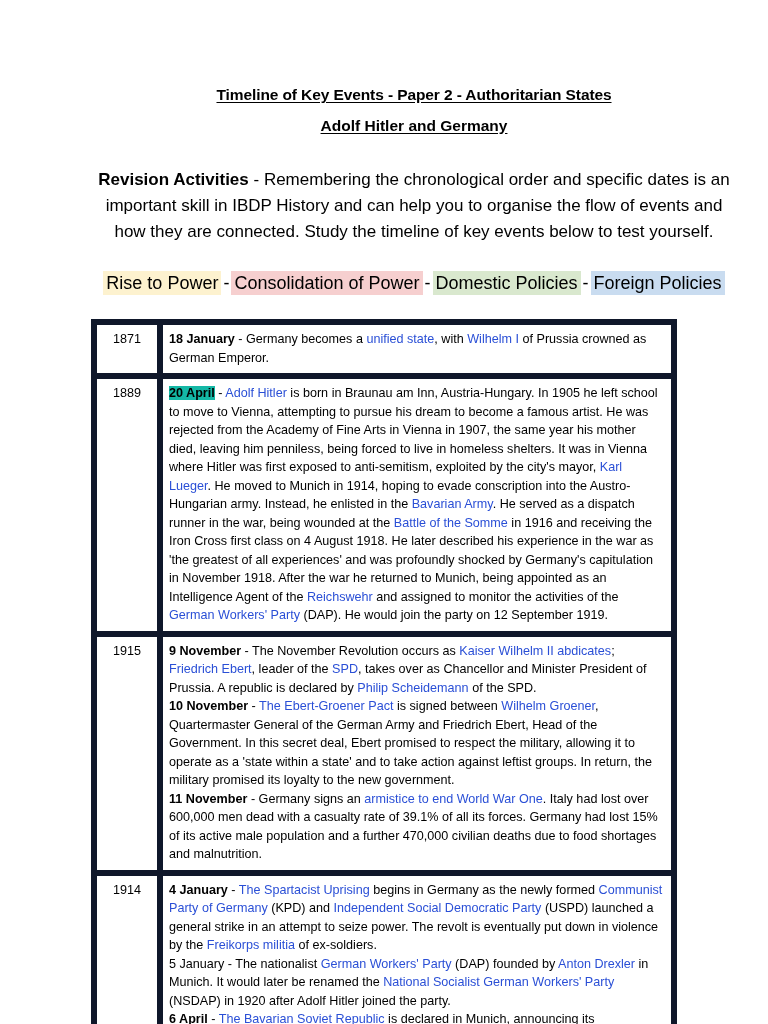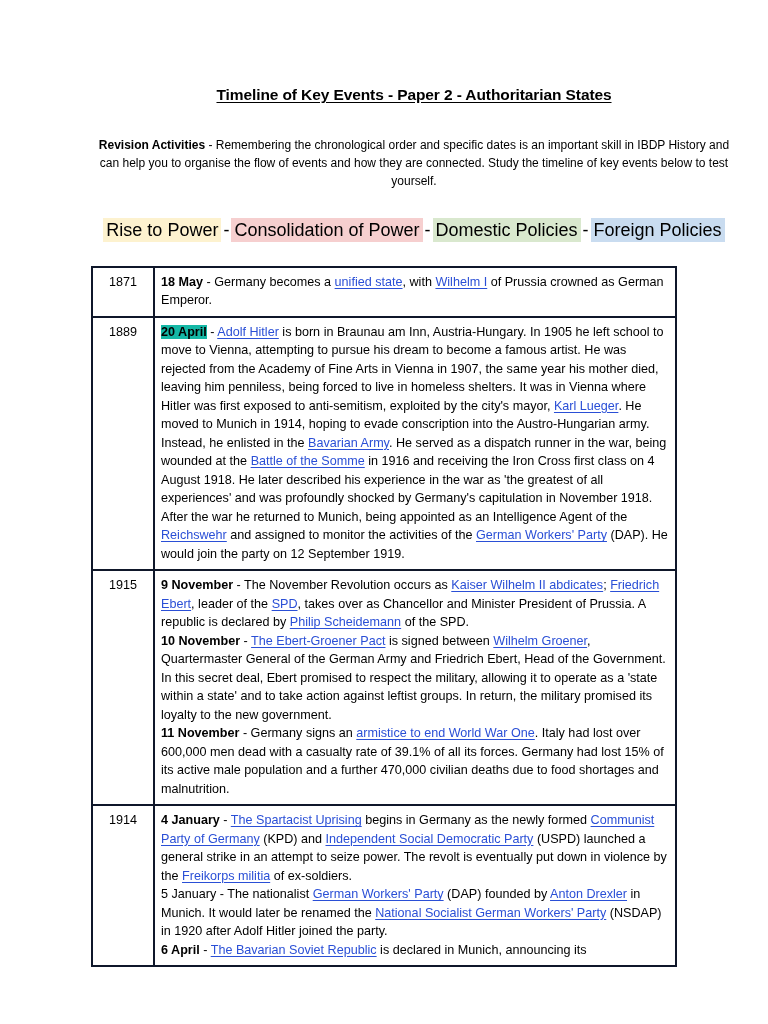--- a/index.html
+++ b/index.html
@@ -47,21 +47,21 @@
     font-weight: bold;
     line-height: 1.35;
     margin: 0;
     padding-top: 10px;
   }
   .doc-subtitle span.u { text-decoration: underline; text-underline-offset: 2px; }
 
   
   .intro {
     text-align: center;
-    font-size: 12px;
+    font-size: 17px;
     line-height: 1.52;
     margin: 0;
     padding-top: 30px;
     padding-left: 2px;
     padding-right: 2px;
   }
   .intro b { font-weight: bold; }
 
   
   .legend {
@@ -75,60 +75,60 @@
   .legend .sep { color: #000; padding: 0 2px; }
 
   
   table.timeline {
     border-collapse: collapse;
     width: 586px;
     margin-top: 22px;
     table-layout: fixed;
   }
   table.timeline td {
-    border: 2px solid #0f172a;
+    border: 6px solid #0f172a;
     vertical-align: top;
     padding: 5px 6px 6px 6px;
     font-size: 12.6px;
     line-height: 1.47;
     margin-top: 11px;
   }
   td.year {
     width: 48px;
     text-align: center;
     padding-top: 6px;
     font-size: 12.6px;
   }
   td.events { width: auto; }
 
   .lnk {
     color: #2a4fd6;
-    text-decoration: underline;
     text-underline-offset: 1.5px;
   }
   .bd { font-weight: bold; }
   .hl-rise { background: #14b8a6; }
 </style>
 </head>
 <body>
 
 <div class="page">
   <div class="content">
 
     <h1 class="doc-title"><span class="u">Timeline of Key Events - Paper 2 - Authoritarian States</span></h1>
+    <h2 class="doc-subtitle"><span class="u">Adolf Hitler and Germany</span></h2>
 
     <p class="intro"><b>Revision Activities</b><span> - Remembering the chronological order and specific dates is an important skill in IBDP History and can help you to organise the flow of events and how they are connected. Study the timeline of key events below to test yourself.</span></p>
 
     <div class="legend"><span class="chip" style="background: rgb(253, 242, 207);">Rise to Power</span><span class="sep">-</span><span class="chip" style="background: rgb(246, 207, 207);">Consolidation of Power</span><span class="sep">-</span><span class="chip" style="background: rgb(217, 232, 206);">Domestic Policies</span><span class="sep">-</span><span class="chip" style="background: rgb(201, 220, 240);">Foreign Policies</span></div>
 
     <table class="timeline">
       <tbody>
           <tr>
             <td class="year">1871</td>
-            <td class="events"><span class="bd">18 May</span><span> - Germany becomes a <span class="lnk">unified state</span>, with <span class="lnk">Wilhelm I</span> of Prussia crowned as German Emperor.</span></td>
+            <td class="events"><span class="bd">18 January</span><span> - Germany becomes a <span class="lnk">unified state</span>, with <span class="lnk">Wilhelm I</span> of Prussia crowned as German Emperor.</span></td>
           </tr>
           <tr>
             <td class="year">1889</td>
             <td class="events"><span class="bd hl-rise">20 April</span><span> - <span class="lnk">Adolf Hitler</span> is born in Braunau am Inn, Austria-Hungary. In 1905 he left school to move to Vienna, attempting to pursue his dream to become a famous artist. He was rejected from the Academy of Fine Arts in Vienna in 1907, the same year his mother died, leaving him penniless, being forced to live in homeless shelters. It was in Vienna where Hitler was first exposed to anti-semitism, exploited by the city's mayor, <span class="lnk">Karl Lueger</span>. He moved to Munich in 1914, hoping to evade conscription into the Austro-Hungarian army. Instead, he enlisted in the <span class="lnk">Bavarian Army</span>. He served as a dispatch runner in the war, being wounded at the <span class="lnk">Battle of the Somme</span> in 1916 and receiving the Iron Cross first class on 4 August 1918. He later described his experience in the war as 'the greatest of all experiences' and was profoundly shocked by Germany's capitulation in November 1918. After the war he returned to Munich, being appointed as an Intelligence Agent of the <span class="lnk">Reichswehr</span> and assigned to monitor the activities of the <span class="lnk">German Workers' Party</span> (DAP). He would join the party on 12 September 1919.</span></td>
           </tr>
           <tr>
             <td class="year">1915</td>
             <td class="events"><span class="bd">9 November</span><span> - The November Revolution occurs as <span class="lnk">Kaiser Wilhelm II abdicates</span>; <span class="lnk">Friedrich Ebert</span>, leader of the <span class="lnk">SPD</span>, takes over as Chancellor and Minister President of Prussia. A republic is declared by <span class="lnk">Philip Scheidemann</span> of the SPD.</span><br><span class="bd">10 November</span><span> - <span class="lnk">The Ebert-Groener Pact</span> is signed between <span class="lnk">Wilhelm Groener</span>, Quartermaster General of the German Army and Friedrich Ebert, Head of the Government. In this secret deal, Ebert promised to respect the military, allowing it to operate as a 'state within a state' and to take action against leftist groups. In return, the military promised its loyalty to the new government.</span><br><span class="bd">11 November</span><span> - Germany signs an <span class="lnk">armistice to end World War One</span>. Italy had lost over 600,000 men dead with a casualty rate of 39.1% of all its forces. Germany had lost 15% of its active male population and a further 470,000 civilian deaths due to food shortages and malnutrition.</span></td>
           </tr>
           <tr>

